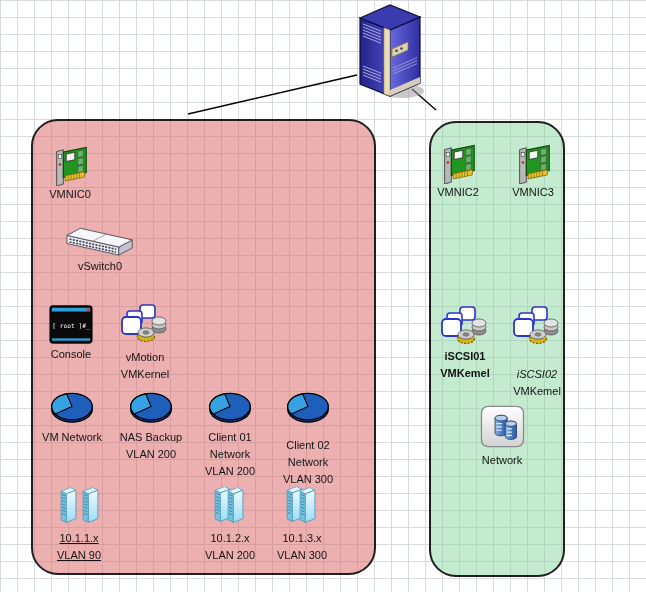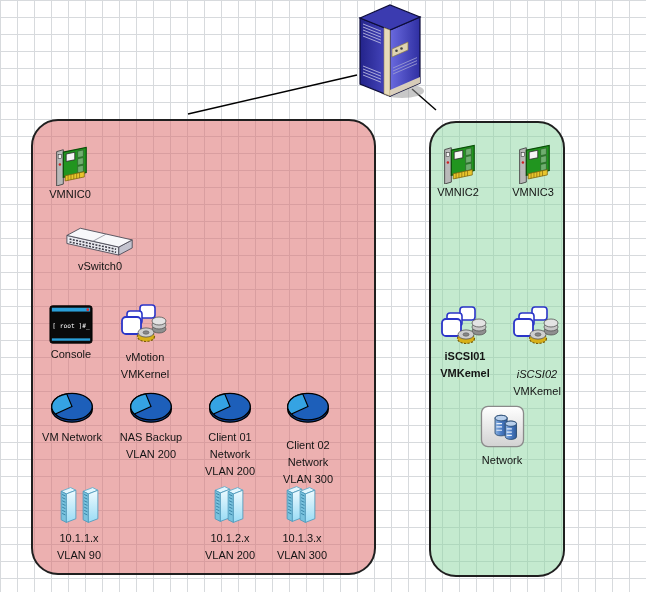--- a/index.html
+++ b/index.html
@@ -199,21 +199,21 @@
 
   <div class="node" style="left:260px;top:391px;width:96px;">
     <svg class="icon" width="48" height="34">
         <use href="#sym-pie"></use>
       </svg>
     <div class="lbl" style="margin-top:12px;">Client 02</div>
     <div class="lbl">Network</div>
     <div class="lbl">VLAN 300</div>
   </div>
 
-  <div class="node" style="left:31px;top:485px;width:96px;">
+  <div class="node" style="left:31px;top:485px;width:96px;text-decoration:underline;">
     <svg class="icon" width="44" height="38" viewBox="0 0 44 38">
       <use href="#sym-tower" x="2" y="1" width="19" height="38"></use>
       <use href="#sym-tower" x="24" y="1" width="19" height="38"></use>
     </svg>
     <div class="lbl" style="margin-top:7px;">10.1.1.x</div>
     <div class="lbl">VLAN 90</div>
   </div>
 
   <div class="node" style="left:182px;top:485px;width:96px;">
     <svg class="icon" width="36" height="38" viewBox="0 0 36 38">

